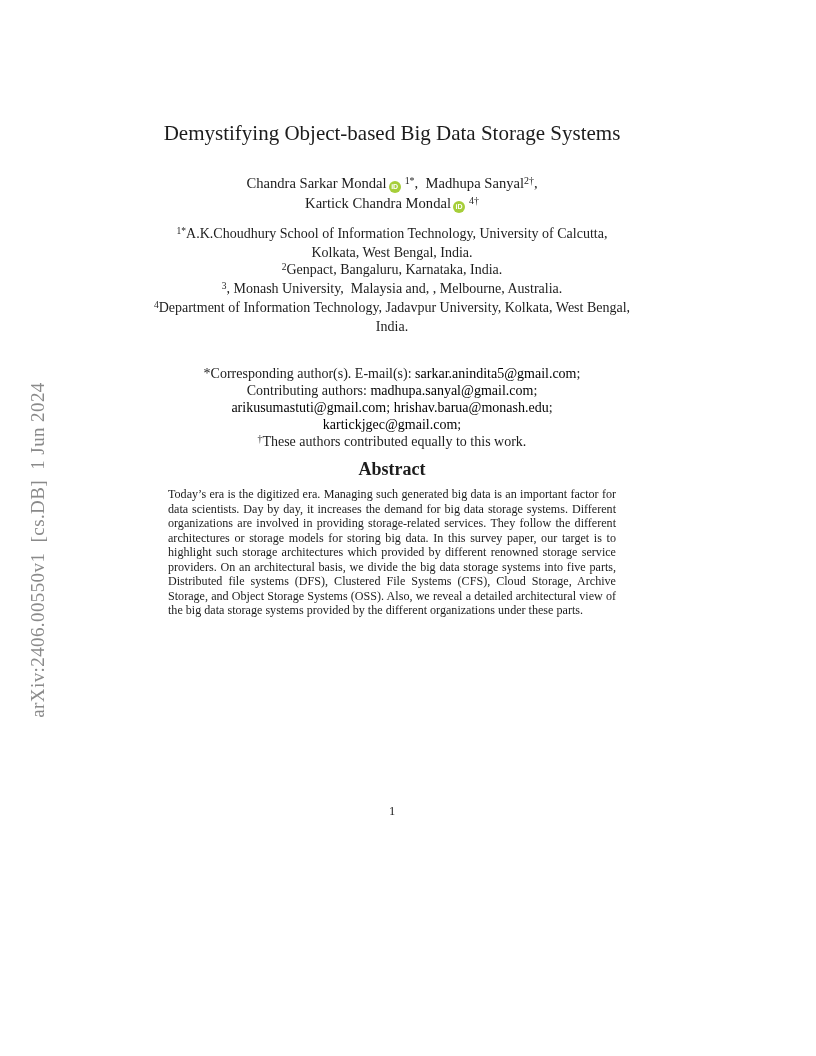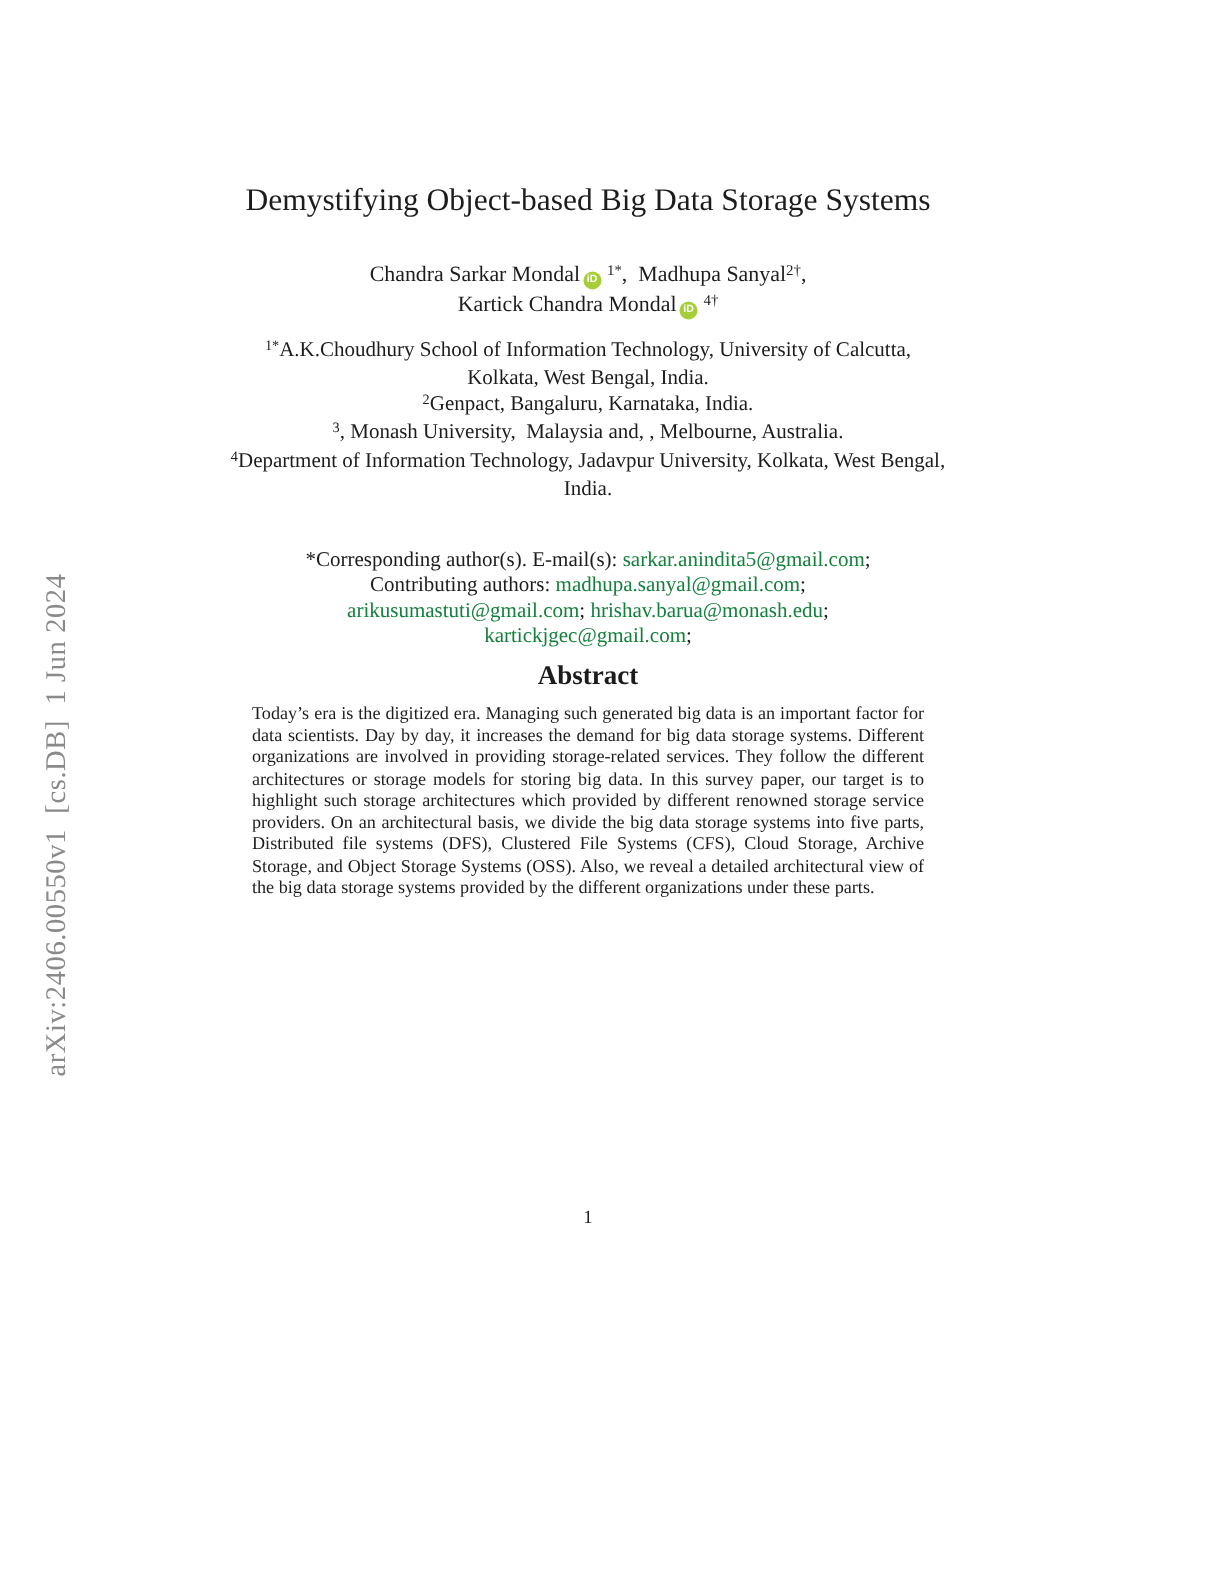--- a/index.html
+++ b/index.html
@@ -72,21 +72,21 @@
     text-align: center;
   }
   .affil { margin: 0; white-space: pre-wrap; }
   .contact {
     margin-top: 30px;
     font-size: 14px;
     line-height: 17px;
     text-align: center;
   }
   .contact-line { white-space: pre-wrap; }
-  a.email { color: #15803d; text-decoration: none; cursor: pointer; }
+  a.email { color: #000000; text-decoration: none; cursor: pointer; }
   .abstract-head {
     margin-top: 7px;
     text-align: center;
     font-size: 18px;
     font-weight: bold;
   }
   .abstract-body {
     margin: 7px 16px 0 16px;
     text-align: justify;
     font-size: 12.1px;
@@ -122,20 +122,21 @@
       <p class="affil"><span class="sup">2</span><span>Genpact, Bangaluru, Karnataka, India.</span></p>
       <p class="affil"><span class="sup">3</span><span>, Monash University,  Malaysia and, , Melbourne, Australia.</span></p>
       <p class="affil"><span class="sup">4</span><span>Department of Information Technology, Jadavpur University, Kolkata, West Bengal, India.</span></p>
     </div>
 
     <div class="contact">
       <div class="contact-line"><span>*Corresponding author(s). E-mail(s): </span><a class="email">sarkar.anindita5@gmail.com</a><span>;</span></div>
       <div class="contact-line"><span>Contributing authors: </span><a class="email">madhupa.sanyal@gmail.com</a><span>;</span></div>
       <div class="contact-line"><a class="email">arikusumastuti@gmail.com</a><span>; </span><a class="email">hrishav.barua@monash.edu</a><span>;</span></div>
       <div class="contact-line"><a class="email">kartickjgec@gmail.com</a><span>;</span></div>
+      <div class="contact-line"><span class="sup">†</span><span>These authors contributed equally to this work.</span></div>
     </div>
 
     <div class="abstract-head">Abstract</div>
     <p class="abstract-body">Today’s era is the digitized era. Managing such generated big data is an important factor for data scientists. Day by day, it increases the demand for big data storage systems. Different organizations are involved in providing storage-related services. They follow the different architectures or storage models for storing big data. In this survey paper, our target is to highlight such storage architectures which provided by different renowned storage service providers. On an architectural basis, we divide the big data storage systems into five parts, Distributed file systems (DFS), Clustered File Systems (CFS), Cloud Storage, Archive Storage, and Object Storage Systems (OSS). Also, we reveal a detailed architectural view of the big data storage systems provided by the different organizations under these parts.</p>
 
   </div>
 
   <div class="pagenum">1</div>
 
 </div>

